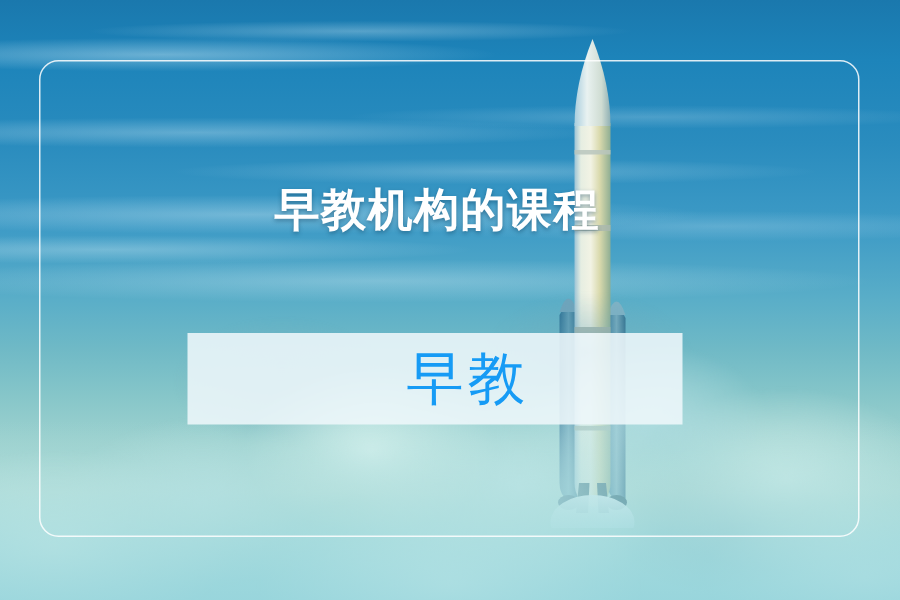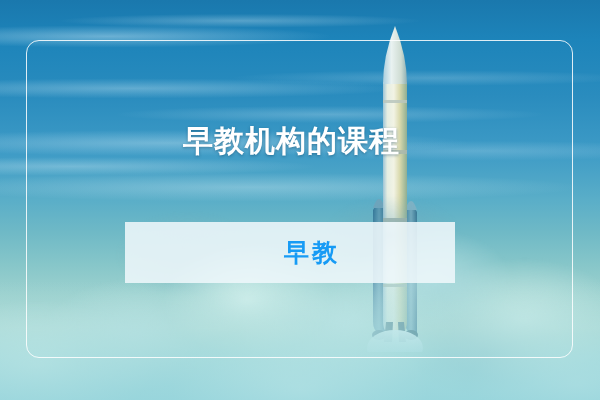--- a/index.html
+++ b/index.html
@@ -133,22 +133,22 @@
     top: 222px;
     width: 330px;
     height: 61px;
     background: rgba(238,247,250,0.88);
     display: flex;
     align-items: center;
     justify-content: center;
   }
   .banner-text {
     color: #169bf5;
-    font-size: 25px;
-    font-weight: bold;
+    font-size: 38px;
+    font-weight: normal;
     letter-spacing: 3px;
     line-height: 1;
     transform: translateX(22px);
   }
 </style>
 </head>
 <body>
 
 <div class="poster">
 

